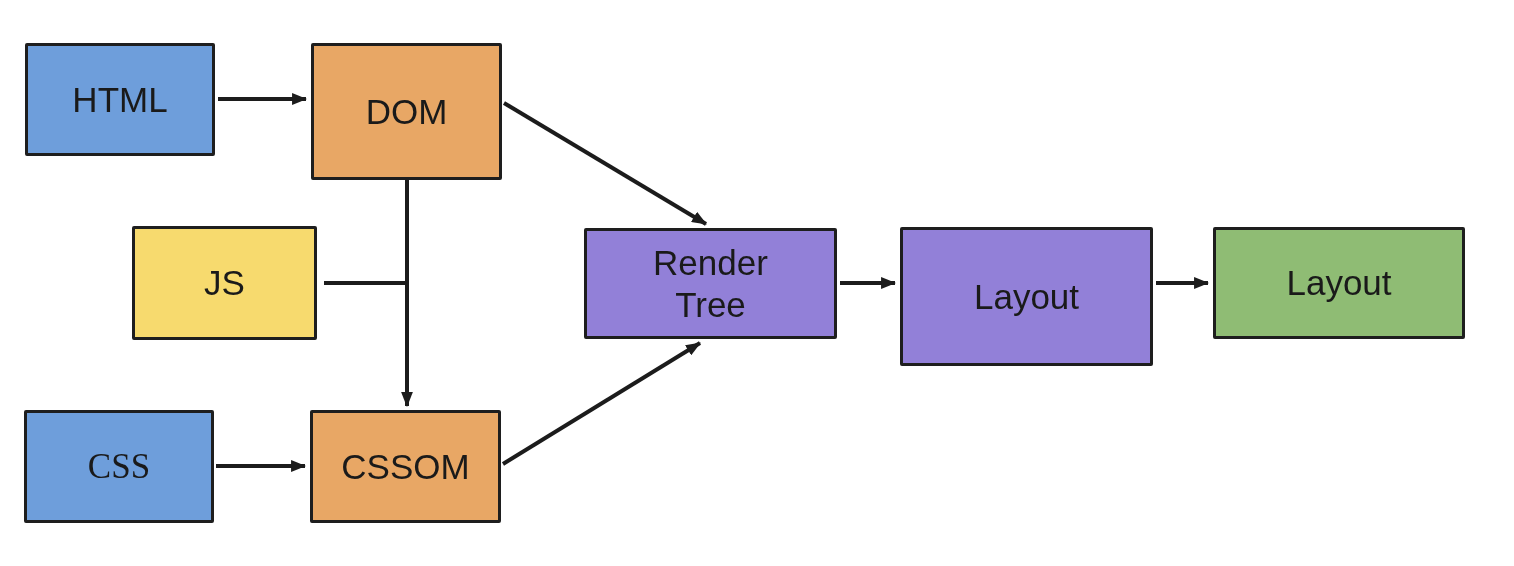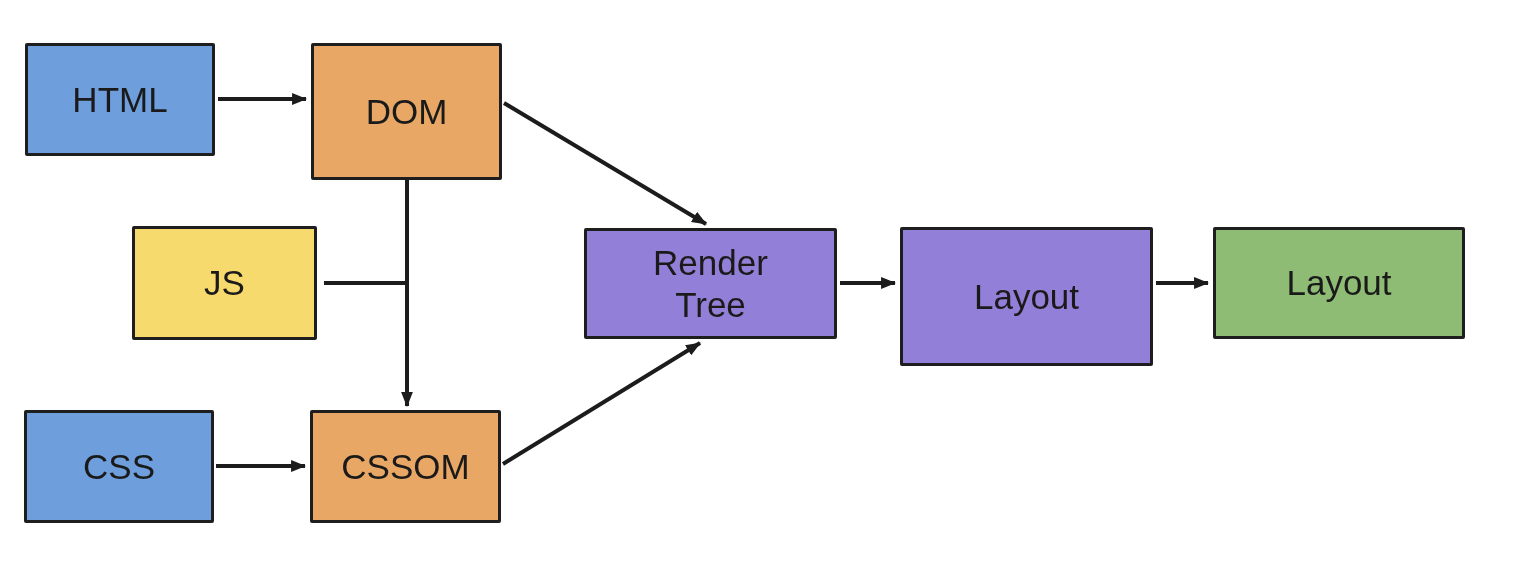--- a/index.html
+++ b/index.html
@@ -44,21 +44,21 @@
   }
   .node .label {
     display: inline-block;
   }
   .node-render-tree .label {
     max-width: 135px; 
   }
   .node-html  { left: 25px;   top: 43px;  width: 190px; height: 113px; }
   .node-dom   { left: 311px;  top: 43px;  width: 191px; height: 137px; }
   .node-js    { left: 132px;  top: 226px; width: 185px; height: 114px; }
-  .node-css   { left: 24px;   top: 410px; width: 190px; height: 113px; }
+  .node-css   { left: 24px;   top: 410px; width: 190px; height: 113px; font-family: Liberation Serif, serif; }
   .node-cssom { left: 310px;  top: 410px; width: 191px; height: 113px; }
   .node-render-tree { left: 584px;  top: 228px; width: 253px; height: 111px; }
   .node-layout      { left: 900px;  top: 227px; width: 253px; height: 139px; }
   .node-paint       { left: 1213px; top: 227px; width: 252px; height: 112px; }
 </style>
 </head>
 <body>
 
 <div class="canvas" style="background-color: rgb(255, 255, 255); color: rgb(26, 26, 26);">
 

